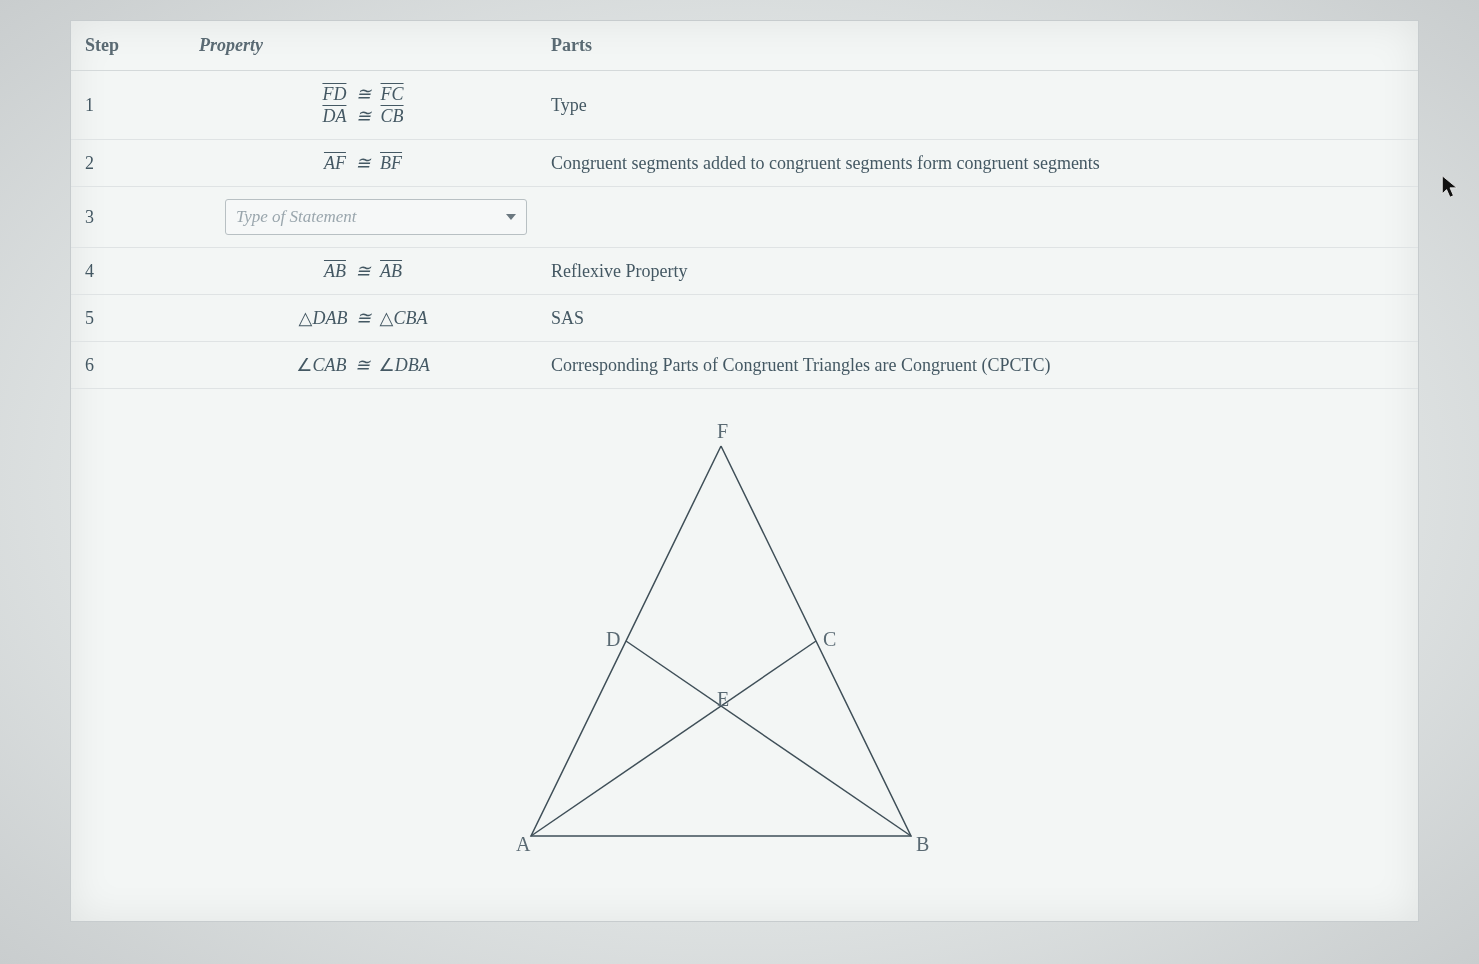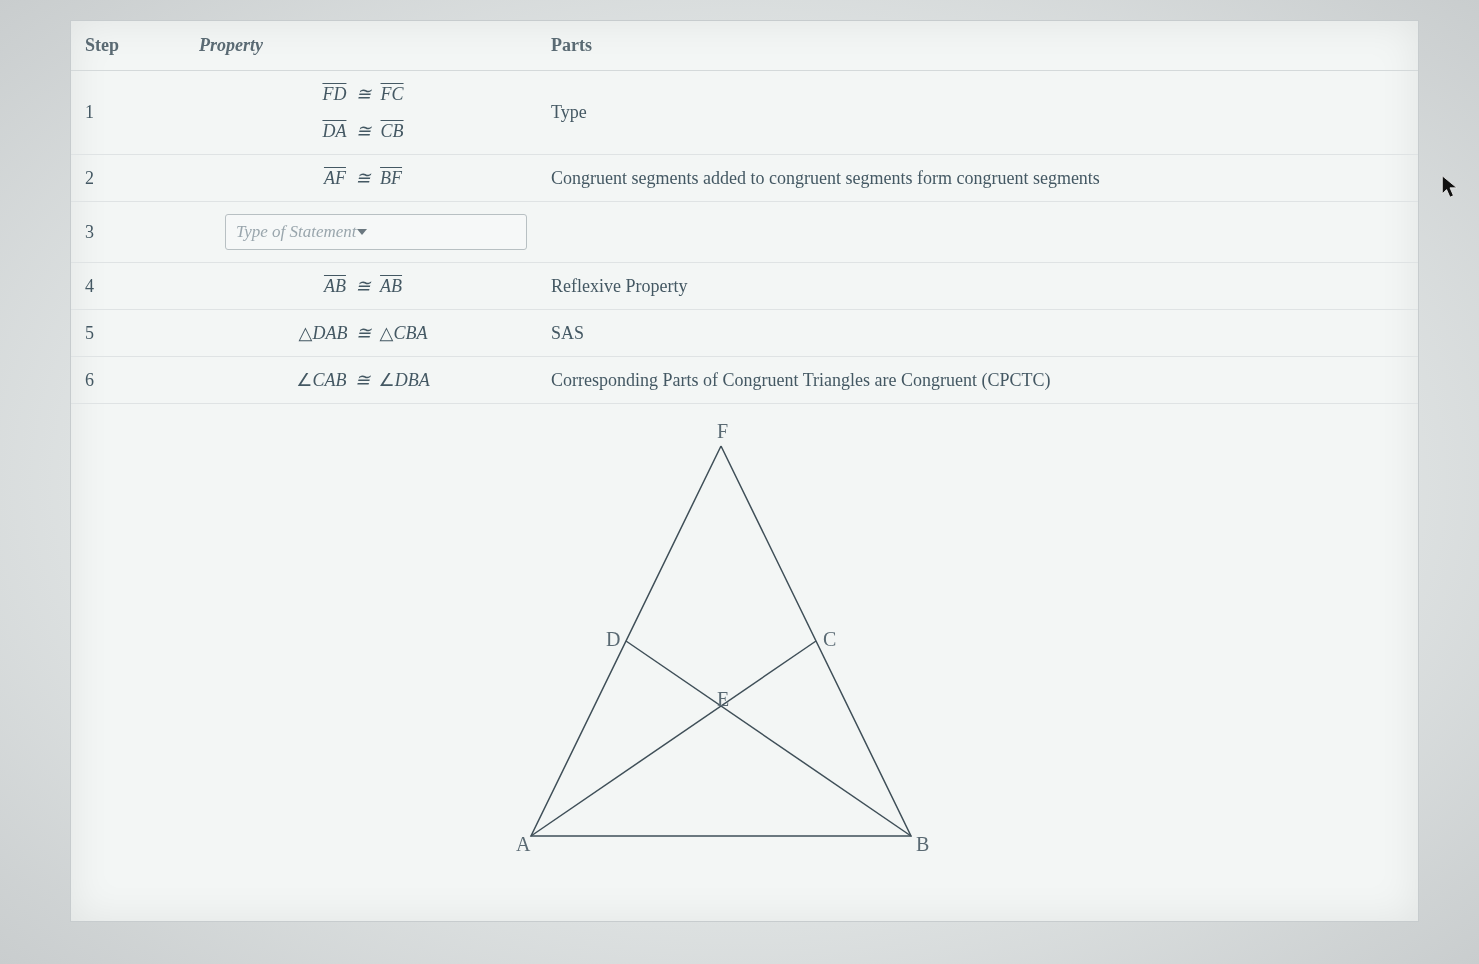--- a/index.html
+++ b/index.html
@@ -42,21 +42,21 @@
   .col-stmt  { width: 300px; text-align: center; font-style: italic; }
   .col-reason{ }
   .stmt-block { display: inline-block; text-align:center; }
   .over { text-decoration: overline; font-style: italic; padding: 0 1px;}
   .cong { padding: 0 4px; }
   .tri  { font-style: normal; }
   .ang  { font-style: normal; }
   .dropdown {
     display: inline-flex;
     align-items: center;
-    justify-content: flex-start;
+    justify-content: space-between;
     width: 280px;
     height: 34px;
     padding: 0 10px;
     border: 1px solid #b8c0c3;
     border-radius: 3px;
     background: #f6f8f8;
     color: #9aa6ad;
     font-family: Georgia, serif;
     font-size: 17px;
     cursor: pointer;
@@ -94,21 +94,21 @@
 
       <tr>
         <td class="col-step">1</td>
         <td class="col-stmt">
           <div class="stmt-block">
             <div>
               <span class="over">FD</span>
               <span class="cong">≅</span>
               <span class="over">FC</span>
             </div>
-            <div style="margin-top:15px;">
+            <div style="margin-top:0;">
               <span class="over">DA</span>
               <span class="cong">≅</span>
               <span class="over">CB</span>
             </div>
           </div>
         </td>
         <td class="col-reason">Type</td>
       </tr>
 
       <tr>

